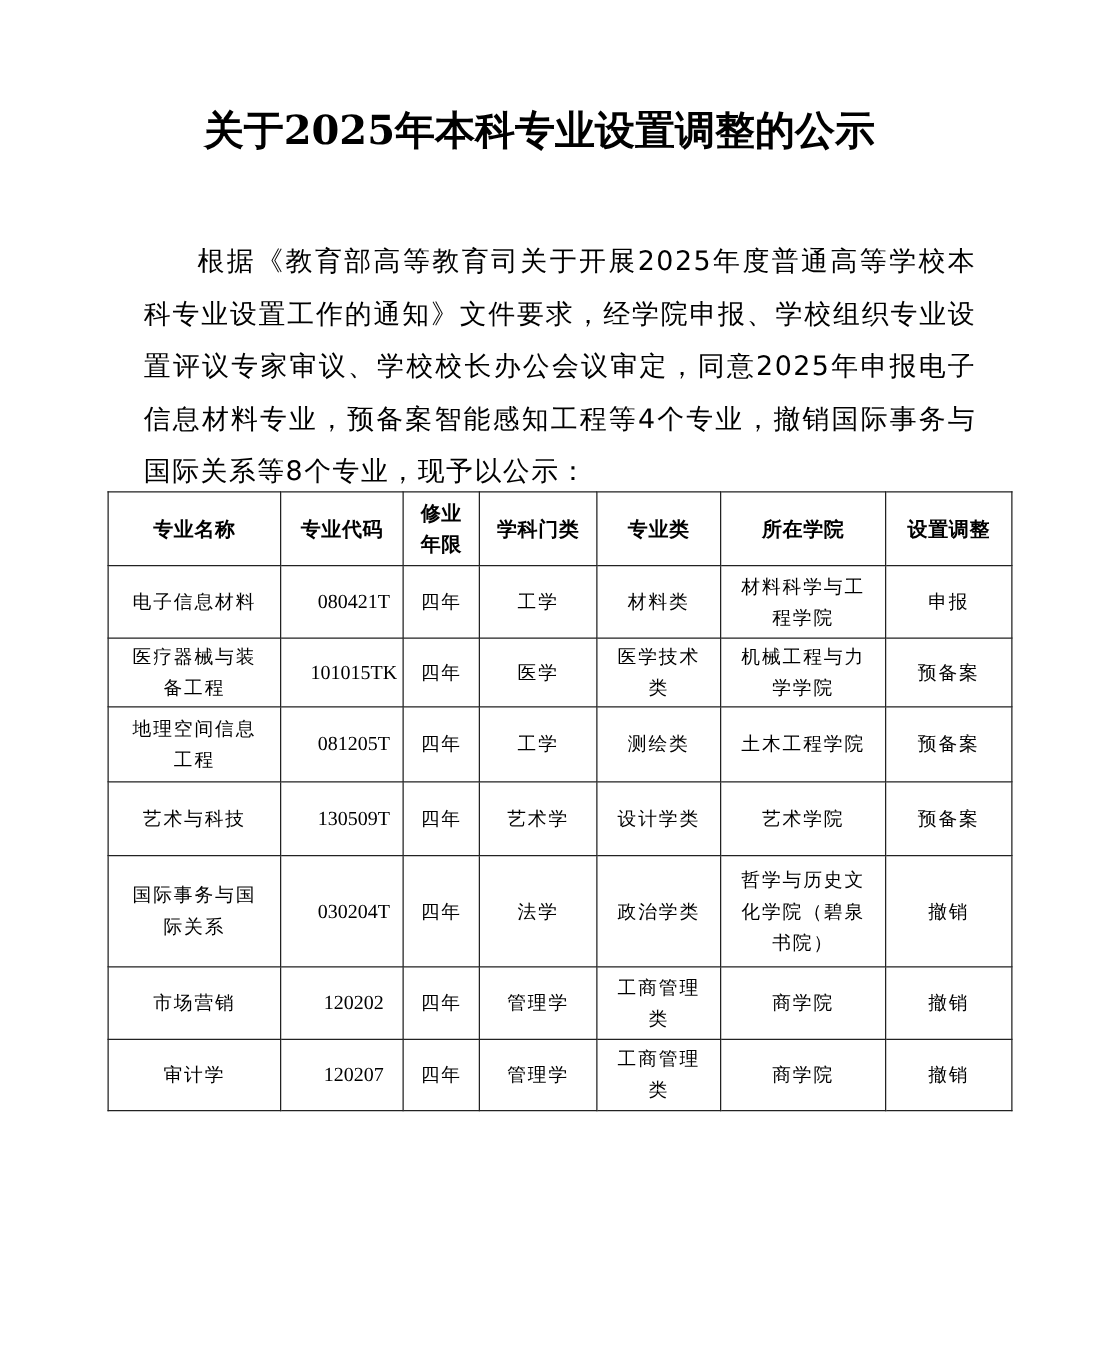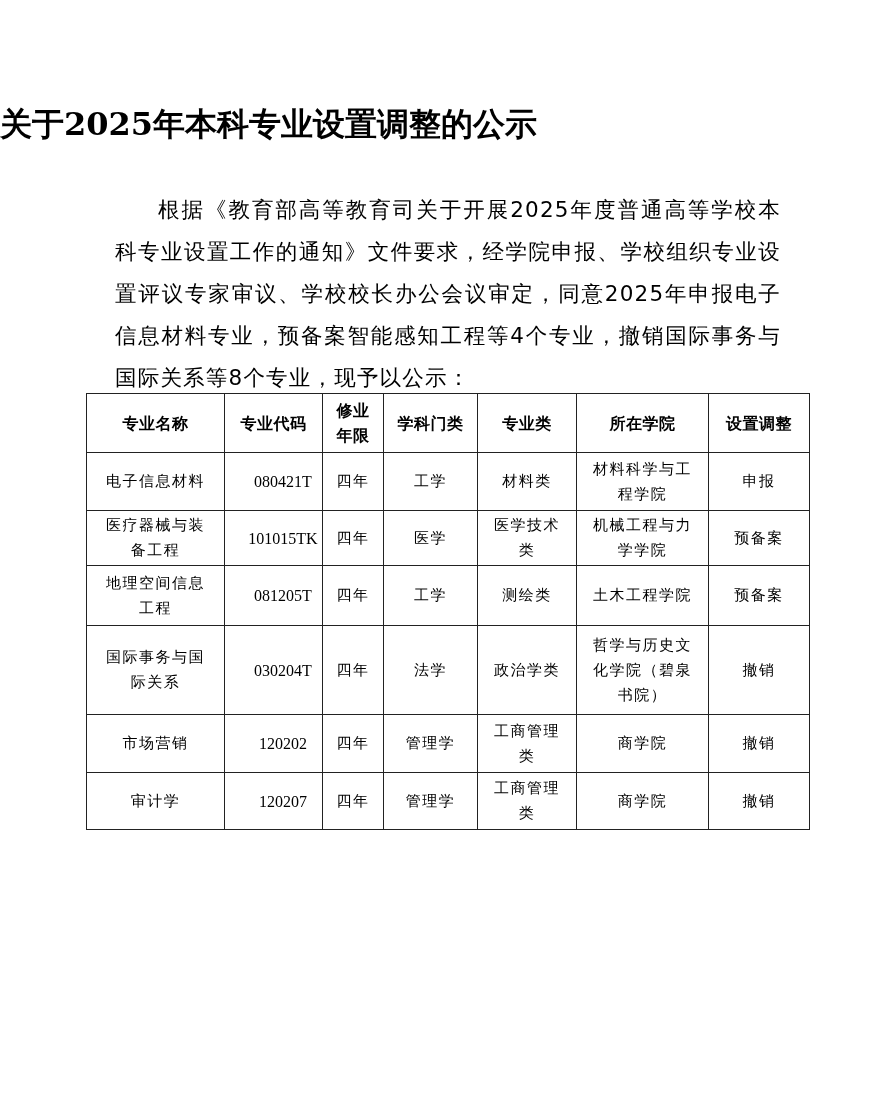--- a/index.html
+++ b/index.html
@@ -11,23 +11,23 @@
     width: 885px;
     height: 1093px;
     position: relative;
     overflow: hidden;
     color: #000;
     font-family: "DejaVu Serif", "Liberation Serif", serif;
   }
   .title {
     position: absolute;
     left: 0;
-    top: 100px;
+    top: 80px;
     width: 700px;
-    text-align: left;
+    text-align: right;
     font-size: 32px;
     font-weight: bold;
     letter-spacing: 0px;
     line-height: 48px;
     font-family: "DejaVu Serif", "Liberation Serif", serif;
   }
   .para {
     position: absolute;
     left: 115px;
     top: 189px;
@@ -138,20 +138,29 @@
     </tr>
     <tr class="h4">
       <td><span class="narrow">地理空间信息工程</span></td>
       <td class="num">081205T</td>
       <td class="top">四年</td>
       <td>工学</td>
       <td>测绘类</td>
       <td>土木工程学院</td>
       <td>预备案</td>
     </tr>
+    <tr class="h5">
+      <td>艺术与科技</td>
+      <td class="num">130509T</td>
+      <td class="top">四年</td>
+      <td>艺术学</td>
+      <td>设计学类</td>
+      <td>艺术学院</td>
+      <td>预备案</td>
+    </tr>
     <tr class="h6">
       <td><span class="narrow">国际事务与国际关系</span></td>
       <td class="num">030204T</td>
       <td class="top">四年</td>
       <td>法学</td>
       <td>政治学类</td>
       <td><span class="narrow">哲学与历史文化学院（碧泉书院）</span></td>
       <td>撤销</td>
     </tr>
     <tr class="h8">

